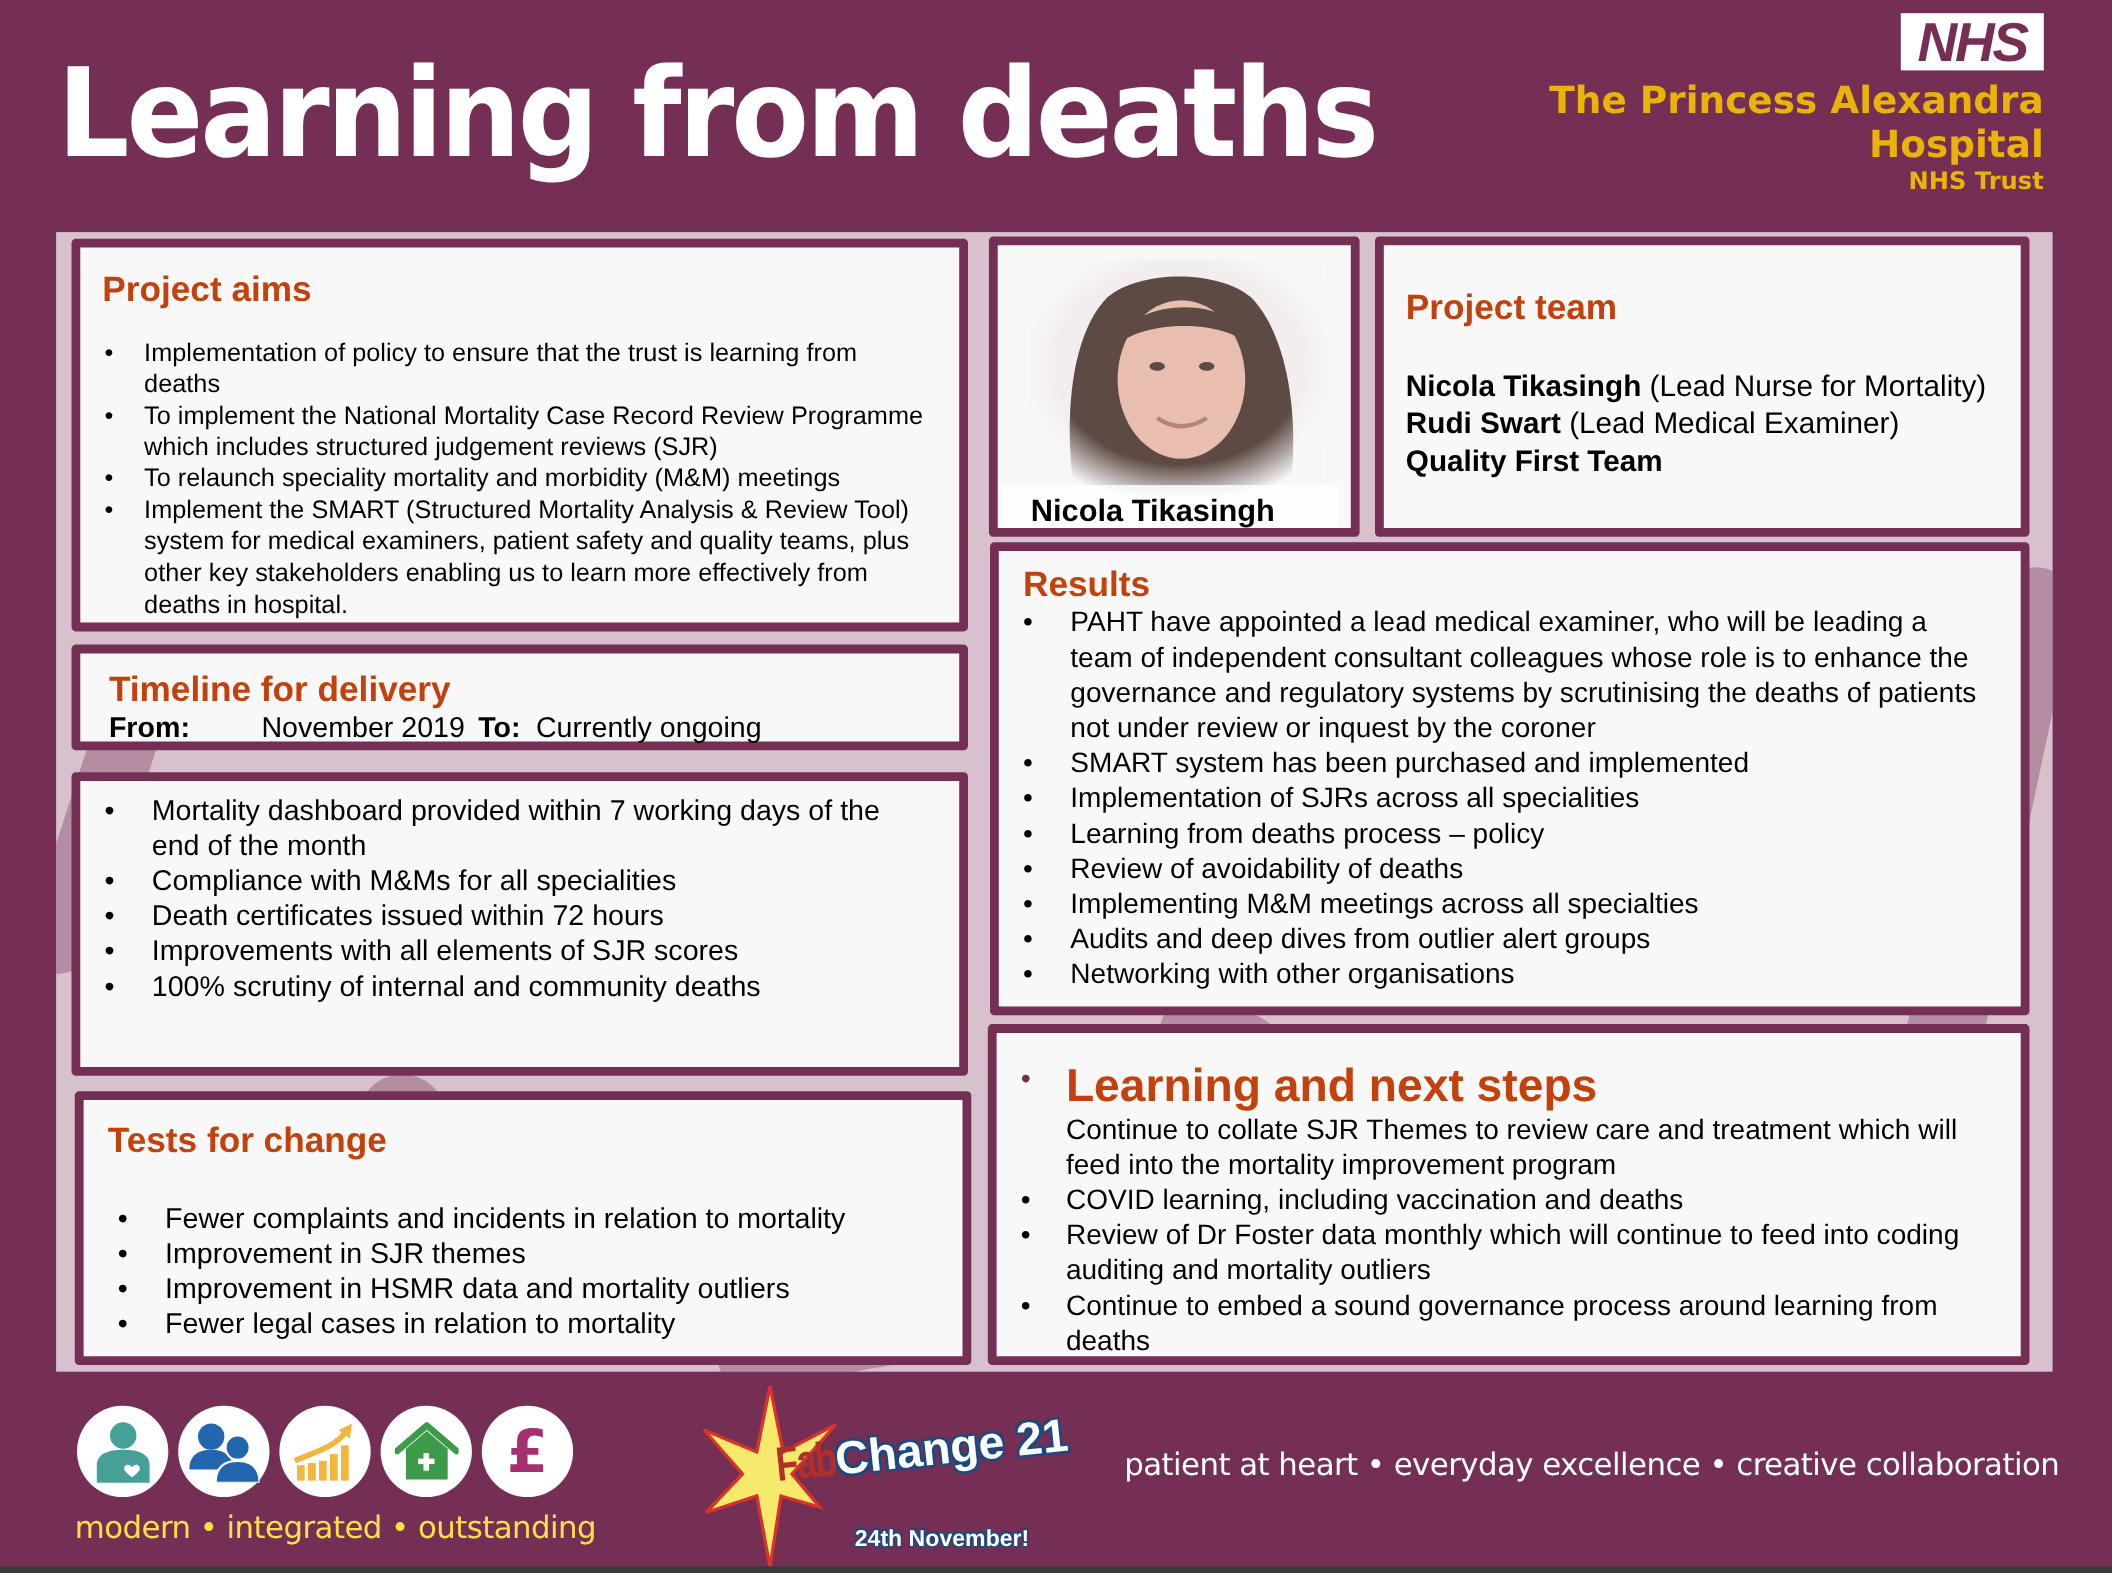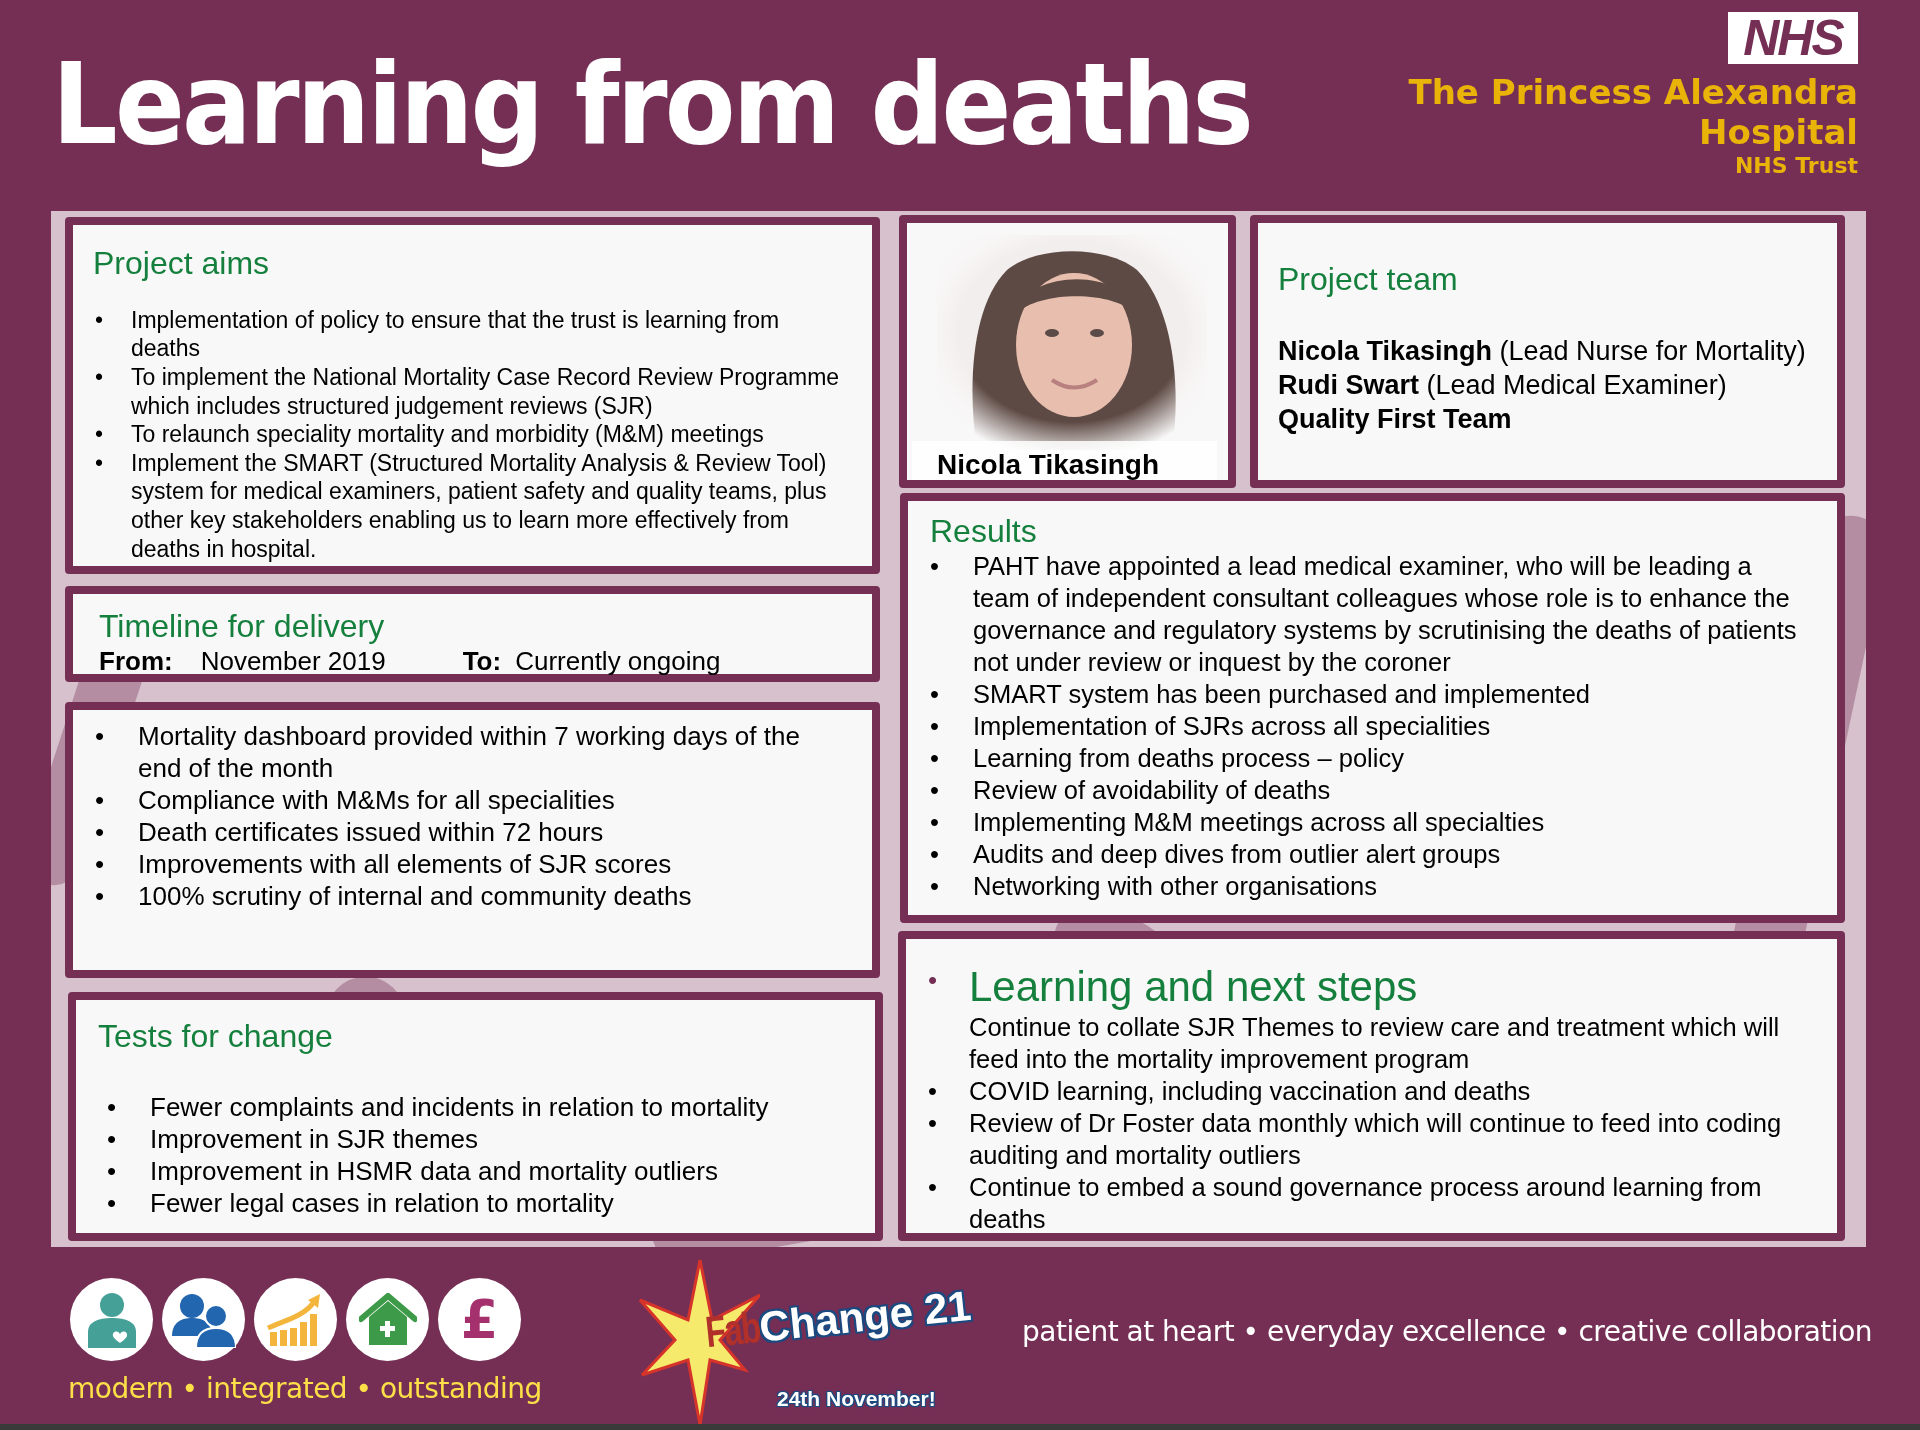--- a/index.html
+++ b/index.html
@@ -12,37 +12,37 @@
   .nhs-logo span { color: #752f55; font-family: "Liberation Sans", sans-serif; font-weight: bold; font-style: italic; font-size: 50px; letter-spacing: -2px; line-height: 1; }
   .org-name { position: absolute; right: 62px; top: 72px; text-align: right; color: #eab308; font-family: "DejaVu Sans", sans-serif; font-weight: bold; }
   .org-name .l1 { font-size: 34px; line-height: 40px; }
   .org-name .l2 { font-size: 34px; line-height: 40px; }
   .org-name .l3 { font-size: 22px; line-height: 28px; }
 
   .content-area { position: absolute; left: 51px; top: 211px; width: 1815px; height: 1036px; background: #d6c1cd; overflow: hidden; }
   .bg-shape { position: absolute; background: rgba(117,47,85,0.35); border-radius: 40px; }
 
   .panel { position: absolute; background: #f8f8f8; border: 8px solid #752f55; border-radius: 4px; }
-  .panel h2 { color: #15803d; font-size: 32px; font-weight: normal; line-height: 1.15; }
+  .panel h2 { color: #c2410c; font-size: 32px; font-weight: bold; line-height: 1.15; }
   .panel ul { list-style: none; }
   .panel li { position: relative; font-size: 24px; line-height: 28.5px; }
   .panel li::before { content: "•"; position: absolute; left: -36px; top: 0; }
 
   
   .p-aims { left: 65px; top: 217px; width: 815px; height: 357px; padding: 20px 22px 0 20px; }
   .p-aims h2 { margin-bottom: 24px; }
   .p-aims ul { padding-left: 38px; }
   .p-aims li { font-size: 23px; line-height: 28.6px; }
   .p-aims li::before { left: -36px; }
 
   
   .p-timeline { left: 65px; top: 586px; width: 815px; height: 96px; padding: 14px 22px 0 26px; }
   .p-timeline .row { font-size: 26px; line-height: 32px; display: flex; }
   .p-timeline .lbl { font-weight: bold; }
-  .p-timeline .from-val { margin-left: 28px; width: 250px; }
+  .p-timeline .from-val { width: 250px; text-align: right; }
   .p-timeline .to-lbl { margin-left: 12px; }
   .p-timeline .to-val { margin-left: 14px; }
 
   
   .p-measures { left: 65px; top: 702px; width: 815px; height: 276px; padding: 10px 22px 0 14px; }
   .p-measures h2 { margin-bottom: 2px; }
   .p-measures ul { padding-left: 51px; }
   .p-measures li { font-size: 26px; line-height: 32px; }
   .p-measures li::before { left: -43px; }
 

